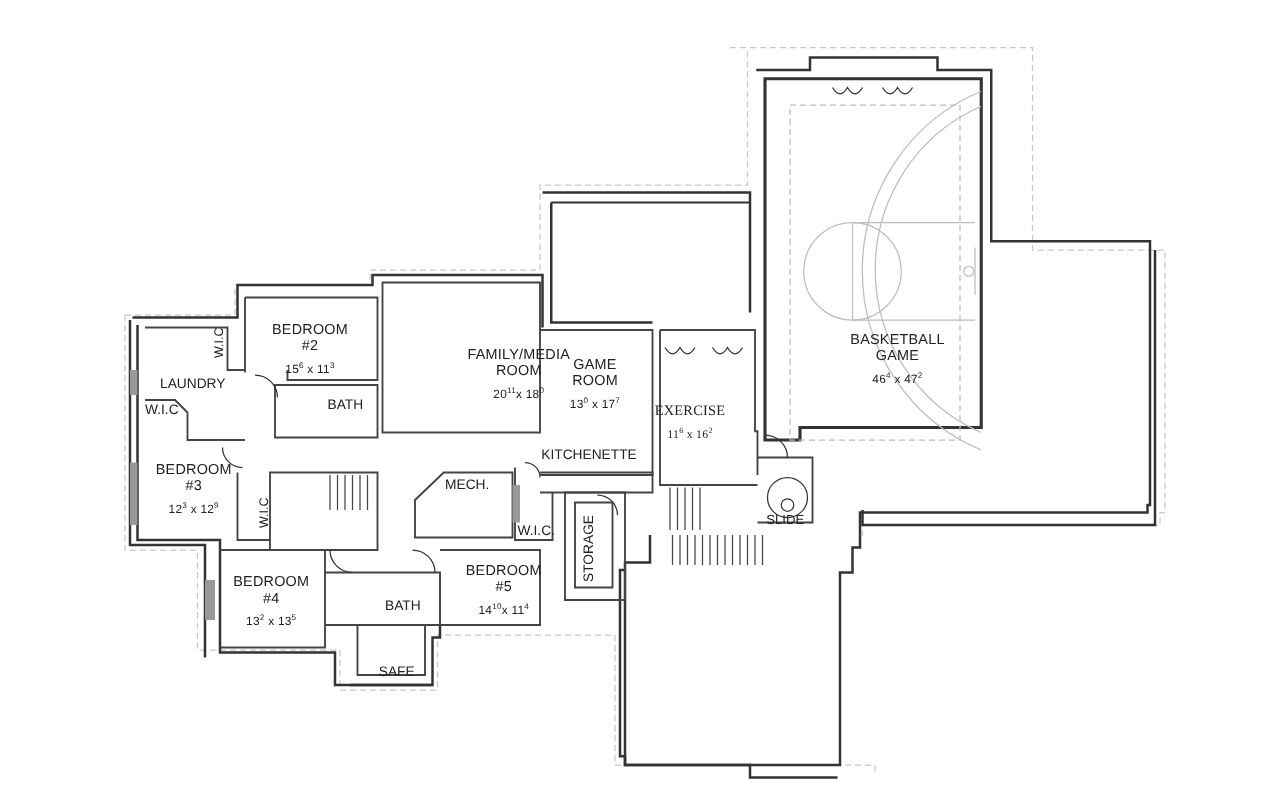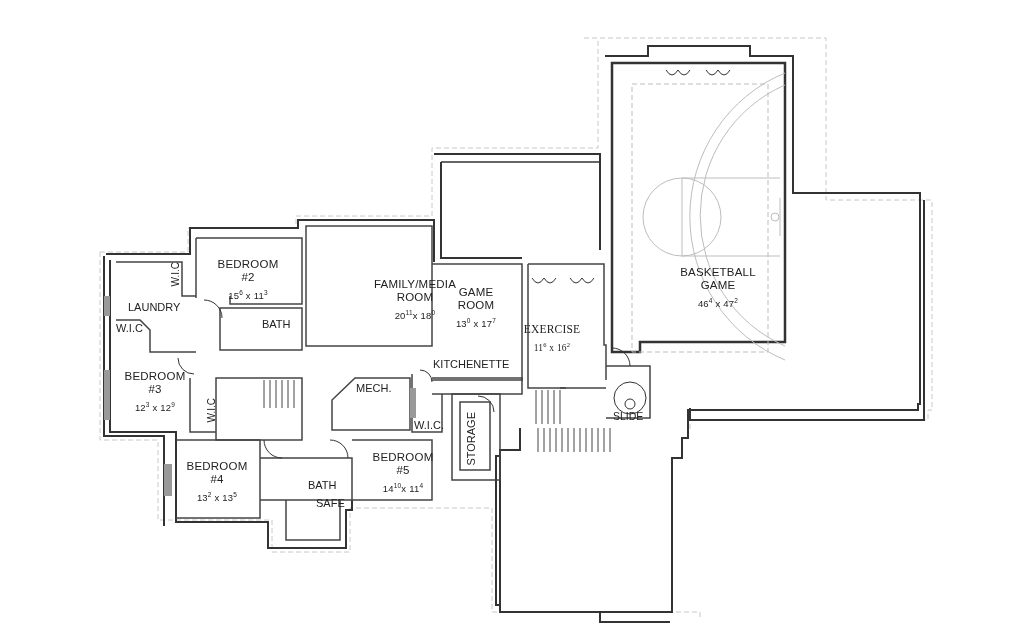--- a/index.html
+++ b/index.html
@@ -188,13 +188,13 @@
 <span class="small-label" style="left:116px; top:322px;">W.I.C</span>
 <span class="small-label vert" style="left:170px; top:262px; font-size:10px;">W.I.C</span>
 <span class="small-label vert" style="left:206px; top:398px; font-size:10px;">W.I.C</span>
 <span class="small-label" style="left:262px; top:318px;">BATH</span>
 <span class="small-label" style="left:356px; top:382px;">MECH.</span>
 <span class="small-label" style="left:433px; top:358px;text-align:center;">KITCHENETTE</span>
 <span class="small-label" style="left:414px; top:419px;">W.I.C.</span>
 <span class="small-label vert" style="left:465px; top:412px;">STORAGE</span>
 <span class="small-label" style="left:613px; top:382px; font-size:10.5px;margin-top:28px;">SLIDE</span>
 <span class="small-label" style="left:308px; top:479px;">BATH</span>
-<span class="small-label" style="left:303px; top:497px;margin-left:13px;">SAFE</span>
+<span class="small-label" style="left:303px; top:532px;">SAFE</span>
 
 </body></html>

